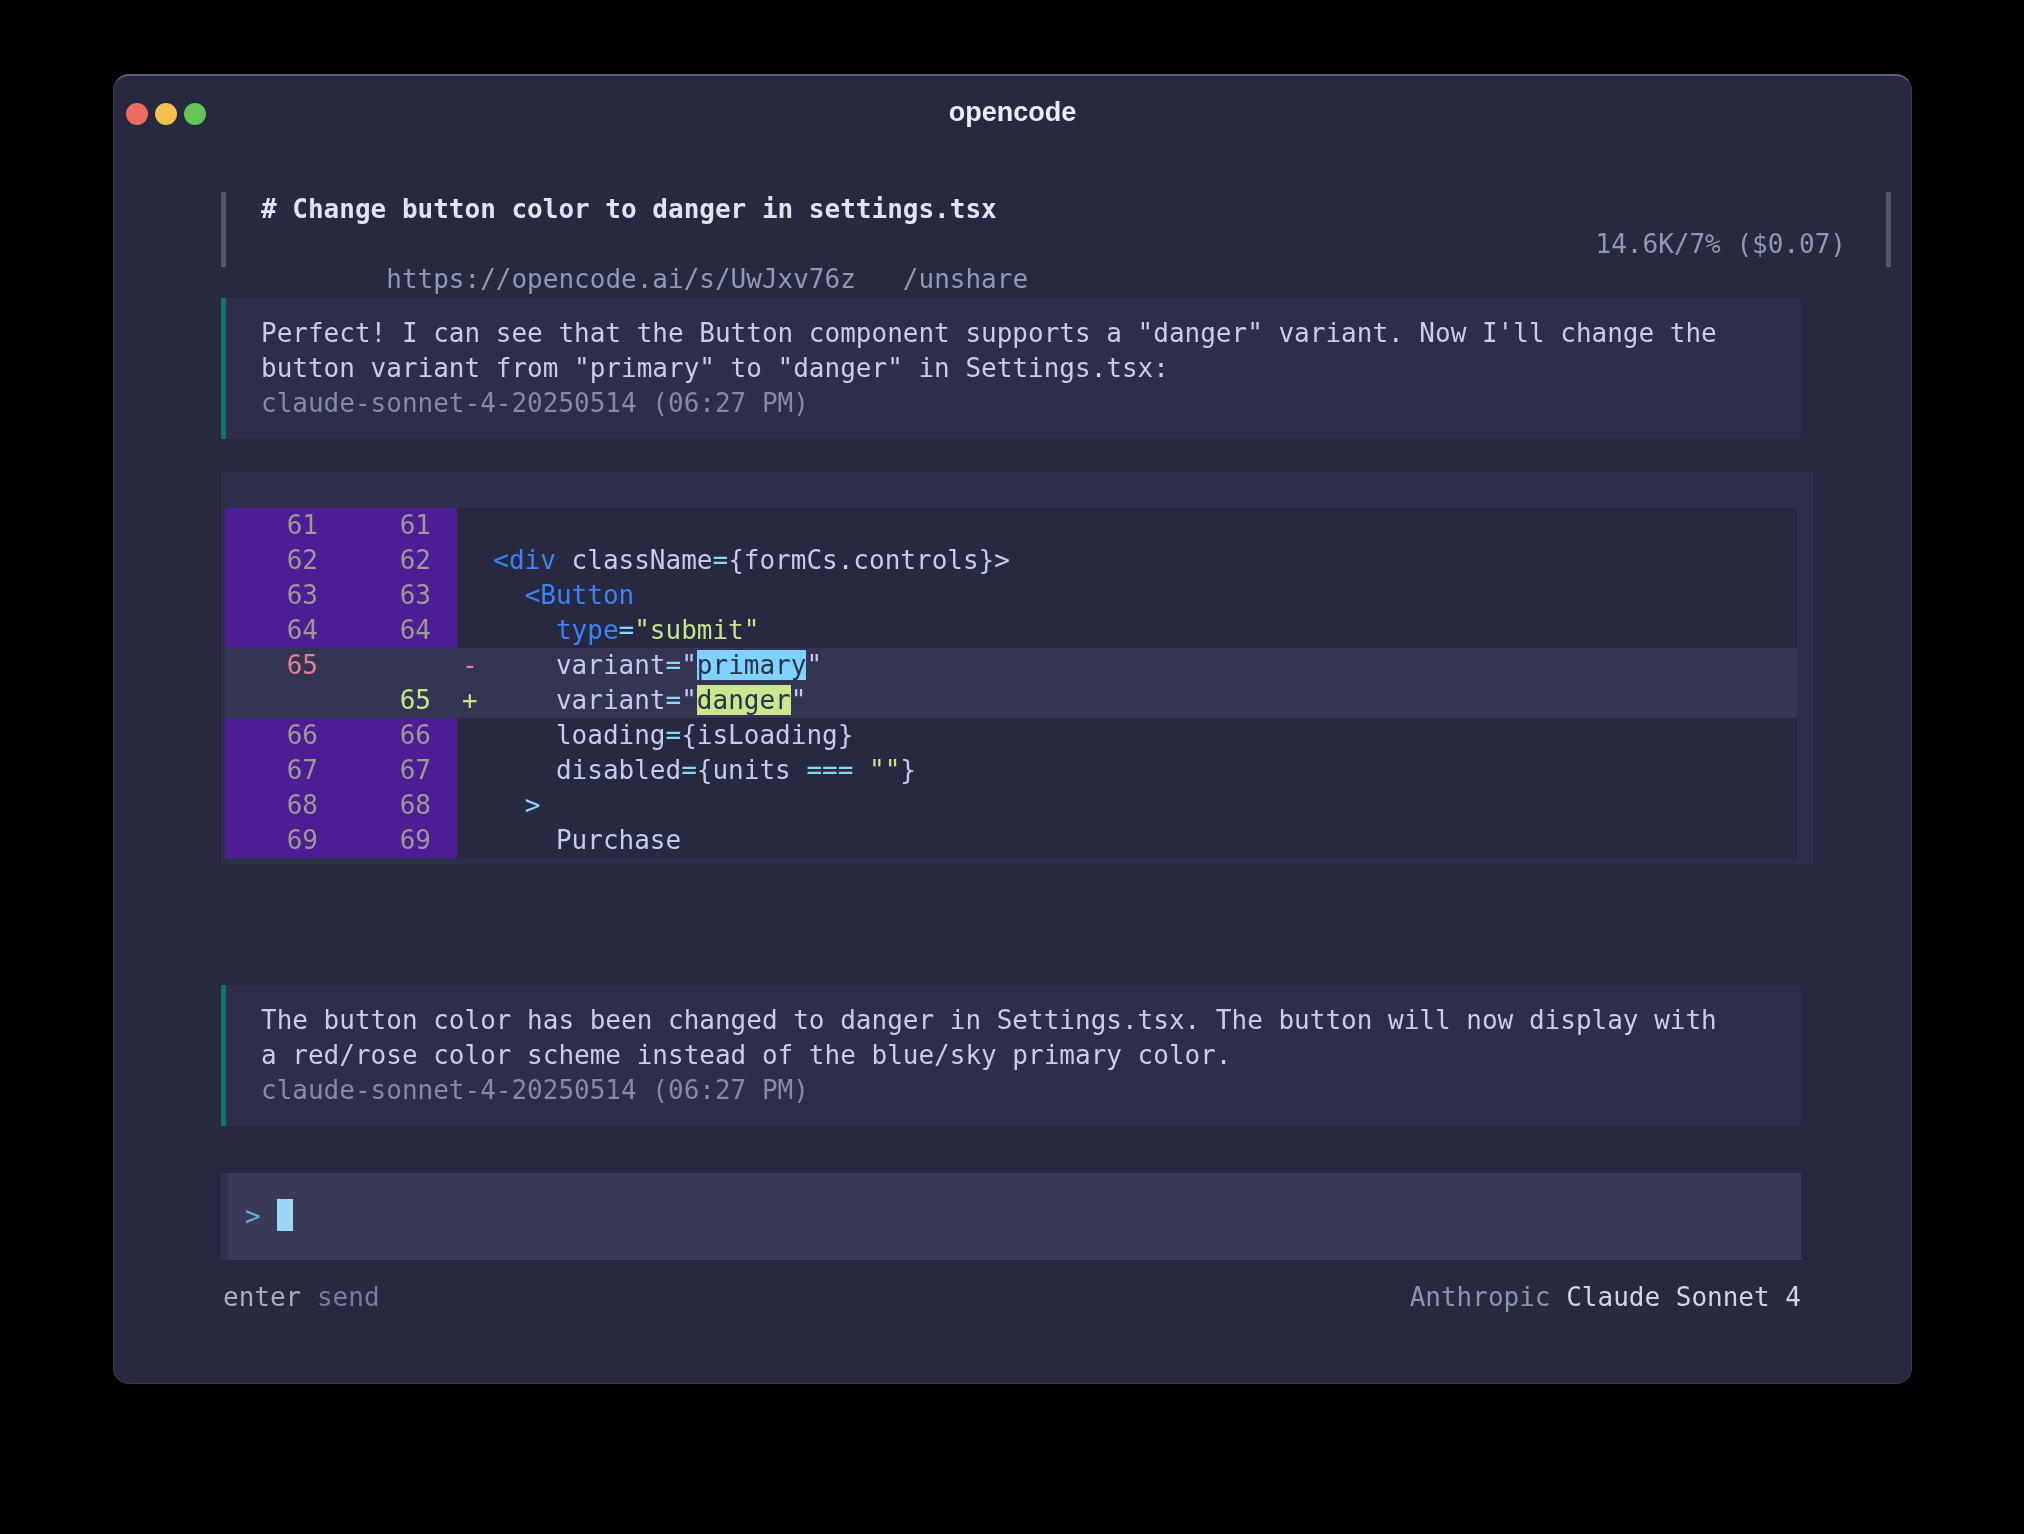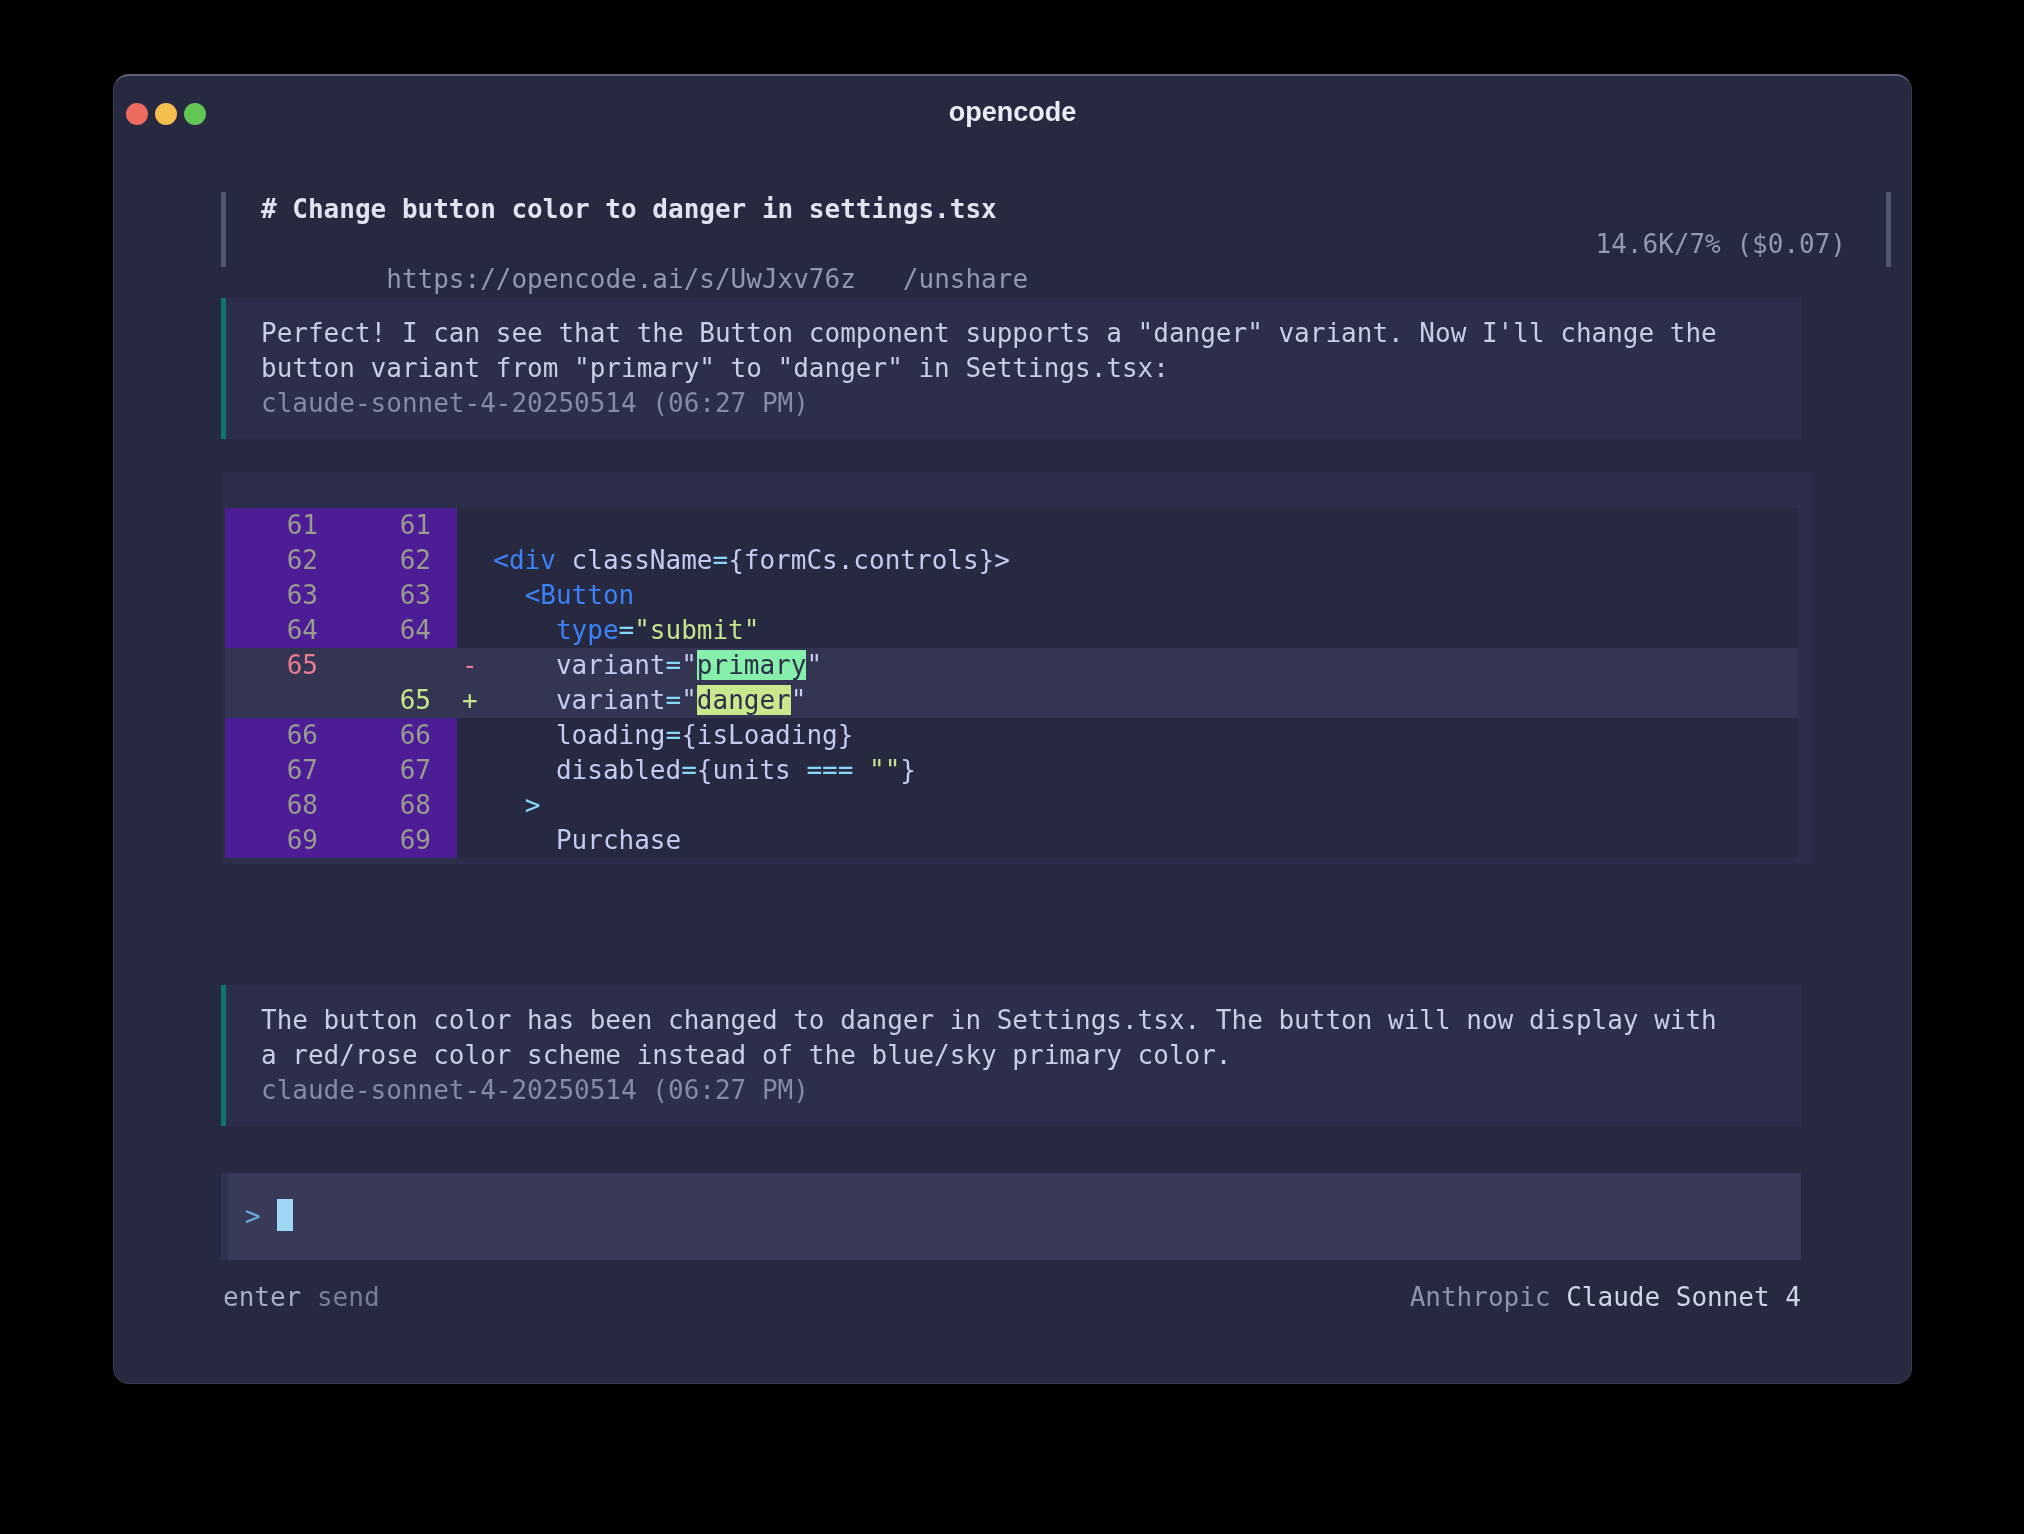--- a/index.html
+++ b/index.html
@@ -44,21 +44,21 @@
   .drow { display:flex; height:35px; line-height:35px; background:#272941; }
   .drow.del, .drow.add { background:#333552; }
   .gut { flex:none; text-align:right; padding-right:26px; background:#4c1d95; color:#9a9c8f; }
   .gut.g1 { width:119px; } .gut.g2 { width:113px; }
   .drow.del .gut, .drow.add .gut { background:transparent; }
   .drow.del .g1 { color:#e97d90; }
   .drow.add .g2 { color:#c5e68a; }
   .code { flex:1; white-space:pre; padding-left:5px; }
   .pl { color:#c4cbee; } .pu { color:#3b82f6; } .cy { color:#87d7f8; } .gr { color:#c5e38c; }
   .sd { color:#e97d90; } .sa { color:#c5e68a; }
-  .hd { background:#86efac; color:#2e3049; }
+  .hd { background:#7dd3fc; color:#2e3049; }
   .ha { background:#c9e78c; color:#2e3049; }
 
   
   .input-box { position:absolute; left:107px; top:1097px; width:1580px; height:87px;
                background:#383a57; border-left:7px solid #2f3150; padding:26px 0 0 17px; }
   .prompt { color:#62aed9; }
   .cursor { display:inline-block; width:16px; height:32px; background:#9ed7f4;
             vertical-align:-6px; margin-left:16px; }
 
   

